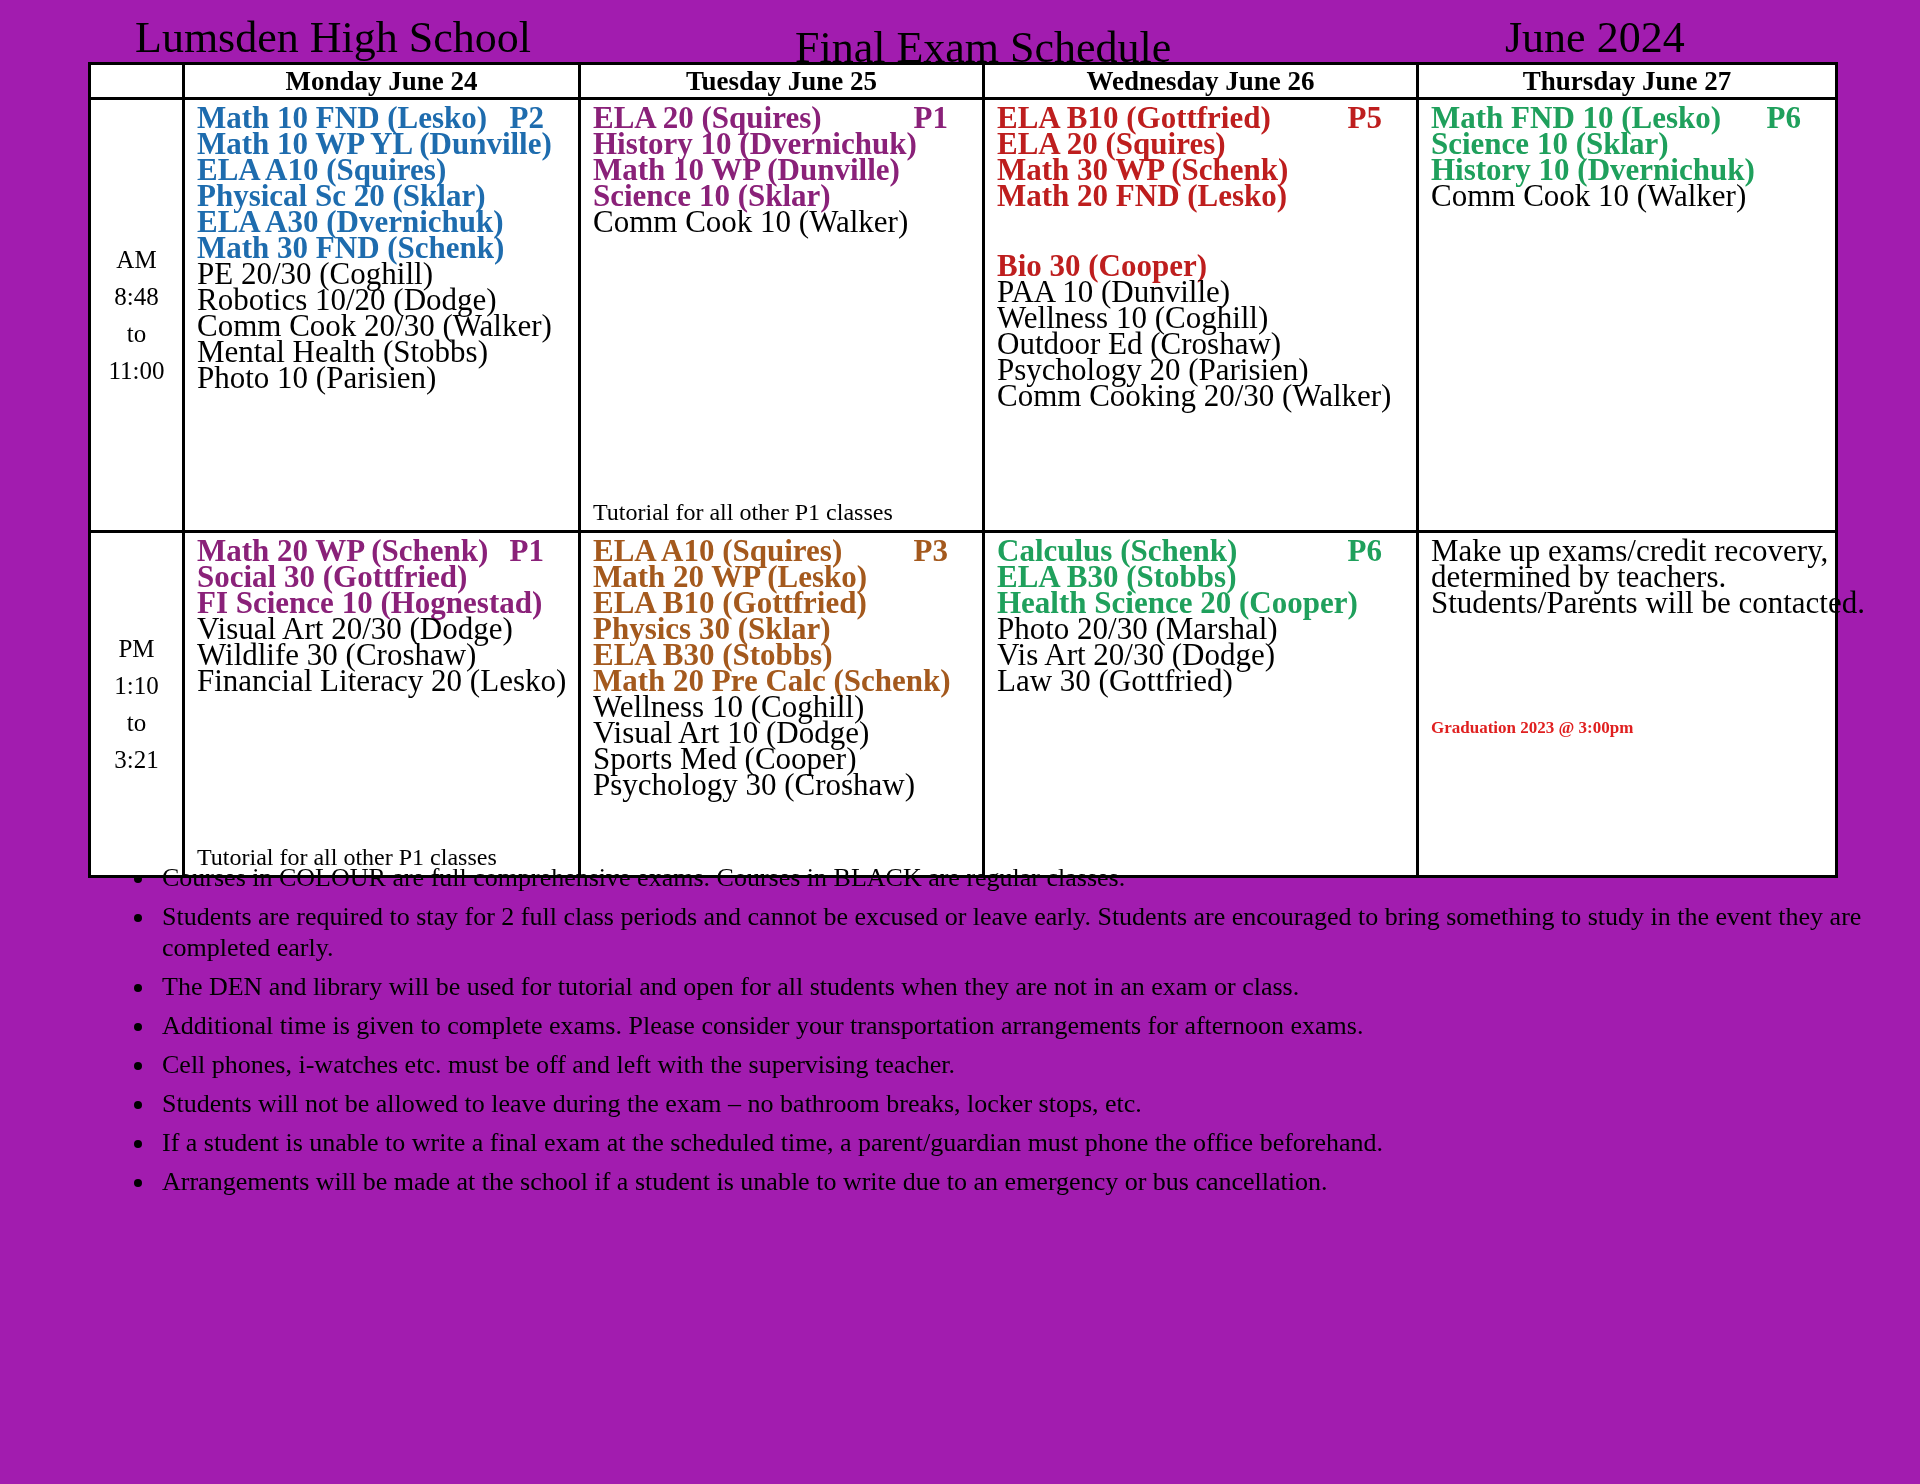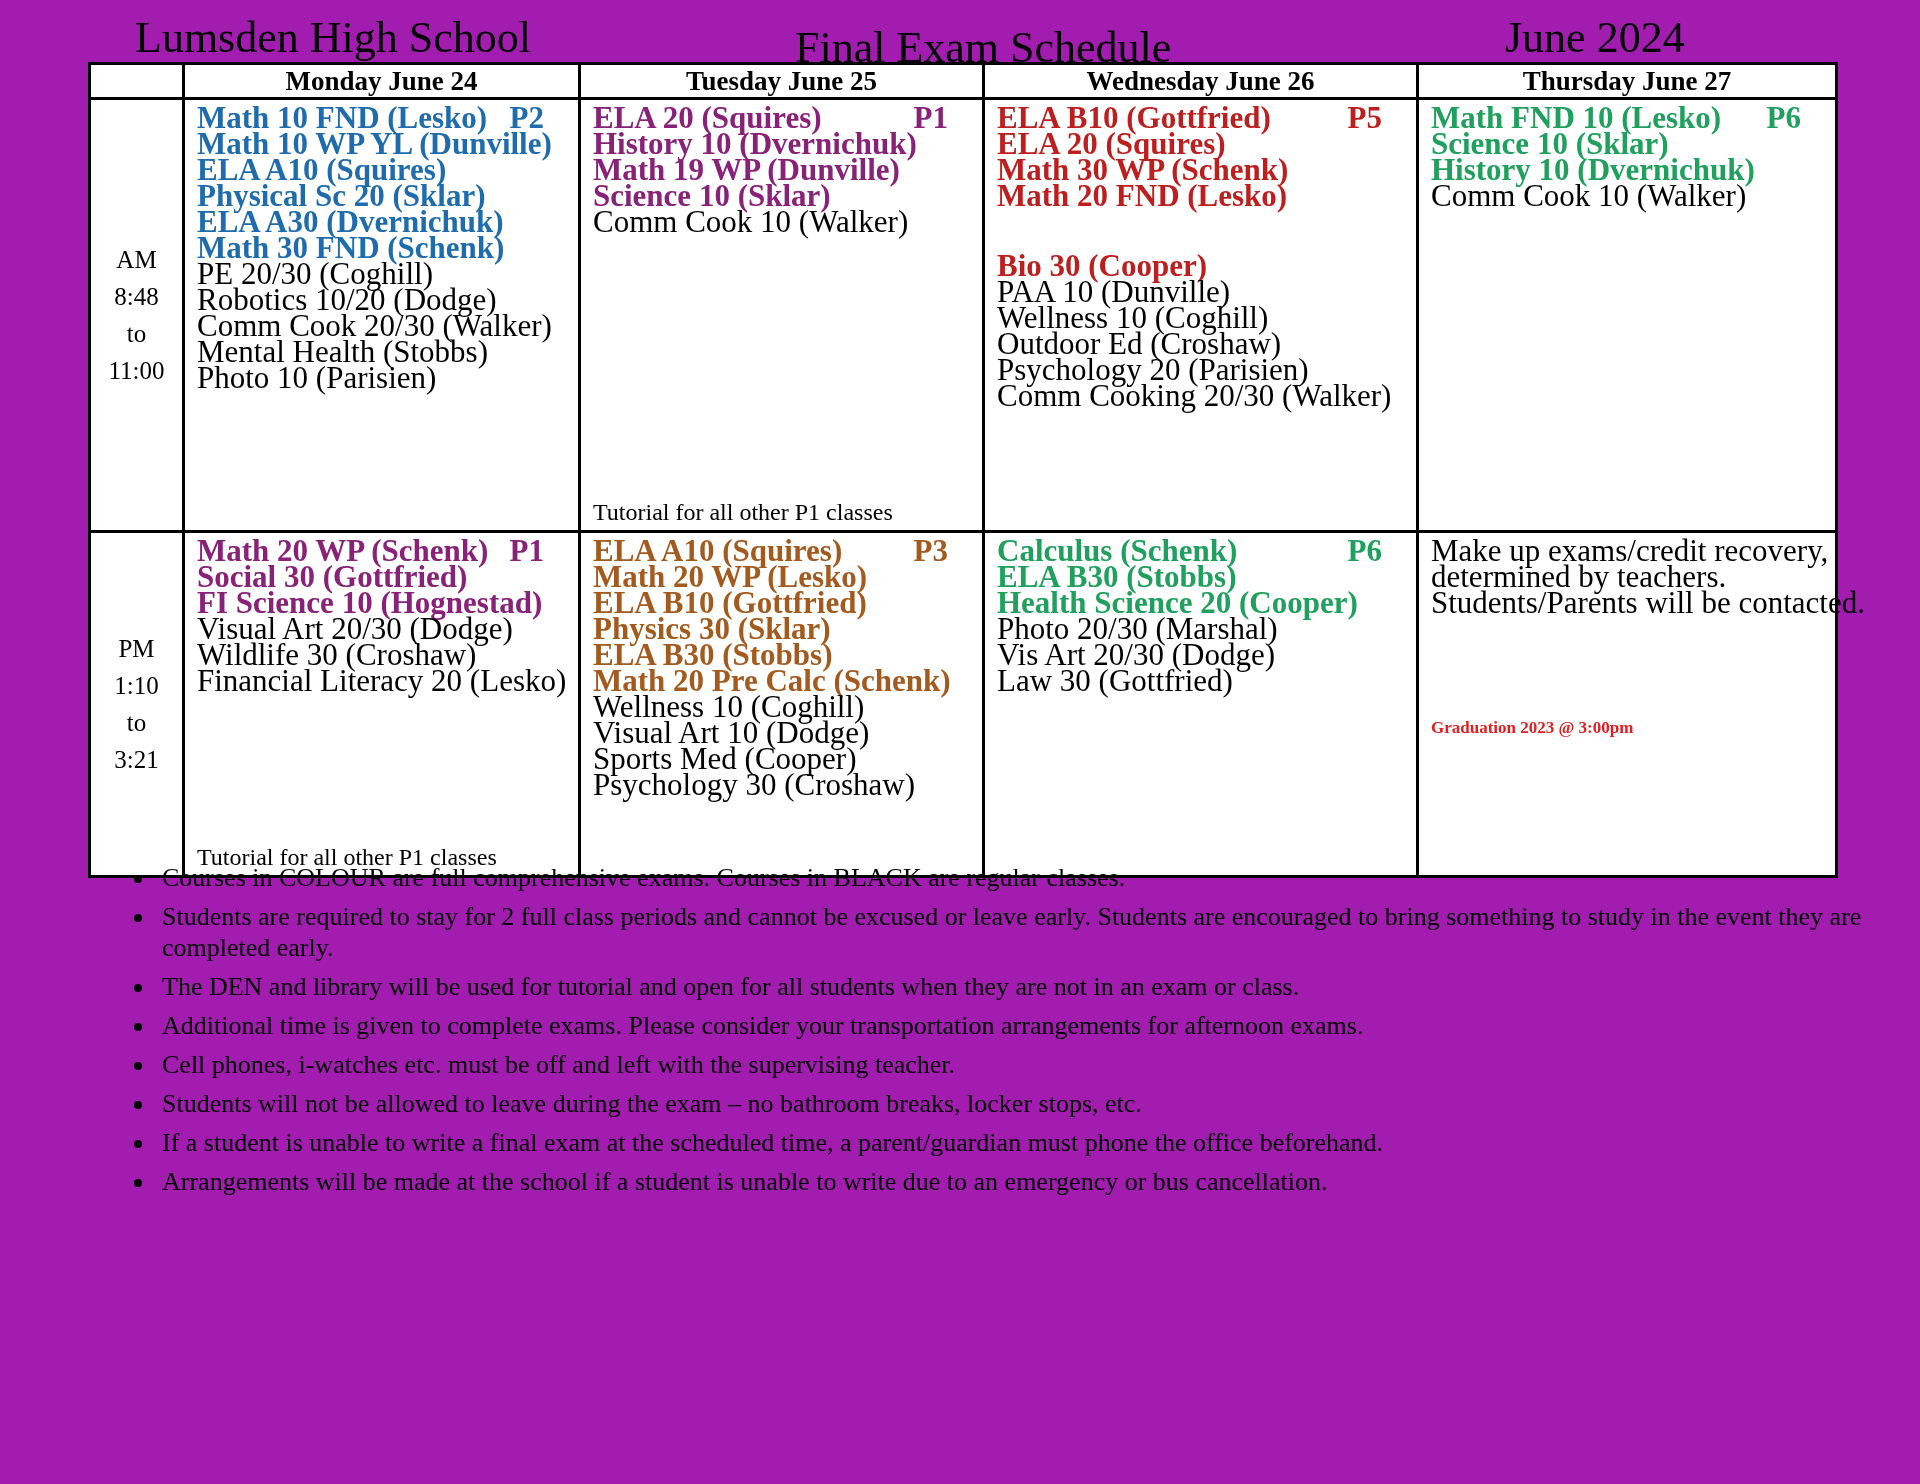--- a/index.html
+++ b/index.html
@@ -127,21 +127,21 @@
           <td class="day-cell">
             <div class="cell-inner">
               <div class="course-line">
                 <span class="course-text" style="color: rgb(138, 33, 121); font-weight: bold;">ELA 20 (Squires)</span>
                 <span class="period-label" style="color: rgb(138, 33, 121);">P1</span>
               </div>
               <div class="course-line">
                 <span class="course-text" style="color: rgb(138, 33, 121); font-weight: bold;">History 10 (Dvernichuk)</span>
               </div>
               <div class="course-line">
-                <span class="course-text" style="color: rgb(138, 33, 121); font-weight: bold;">Math 19 WP (Dunville)</span>
+                <span class="course-text" style="color: rgb(138, 33, 121); font-weight: bold;">Math 10 WP (Dunville)</span>
               </div>
               <div class="course-line">
                 <span class="course-text" style="color: rgb(138, 33, 121); font-weight: bold;">Science 10 (Sklar)</span>
               </div>
               <div class="course-line">
                 <span class="course-text" style="color: rgb(0, 0, 0);">Comm Cook 10 (Walker)</span>
               </div>
               <div class="cell-footer">Tutorial for all other P1 classes</div>
             </div>
           </td>

